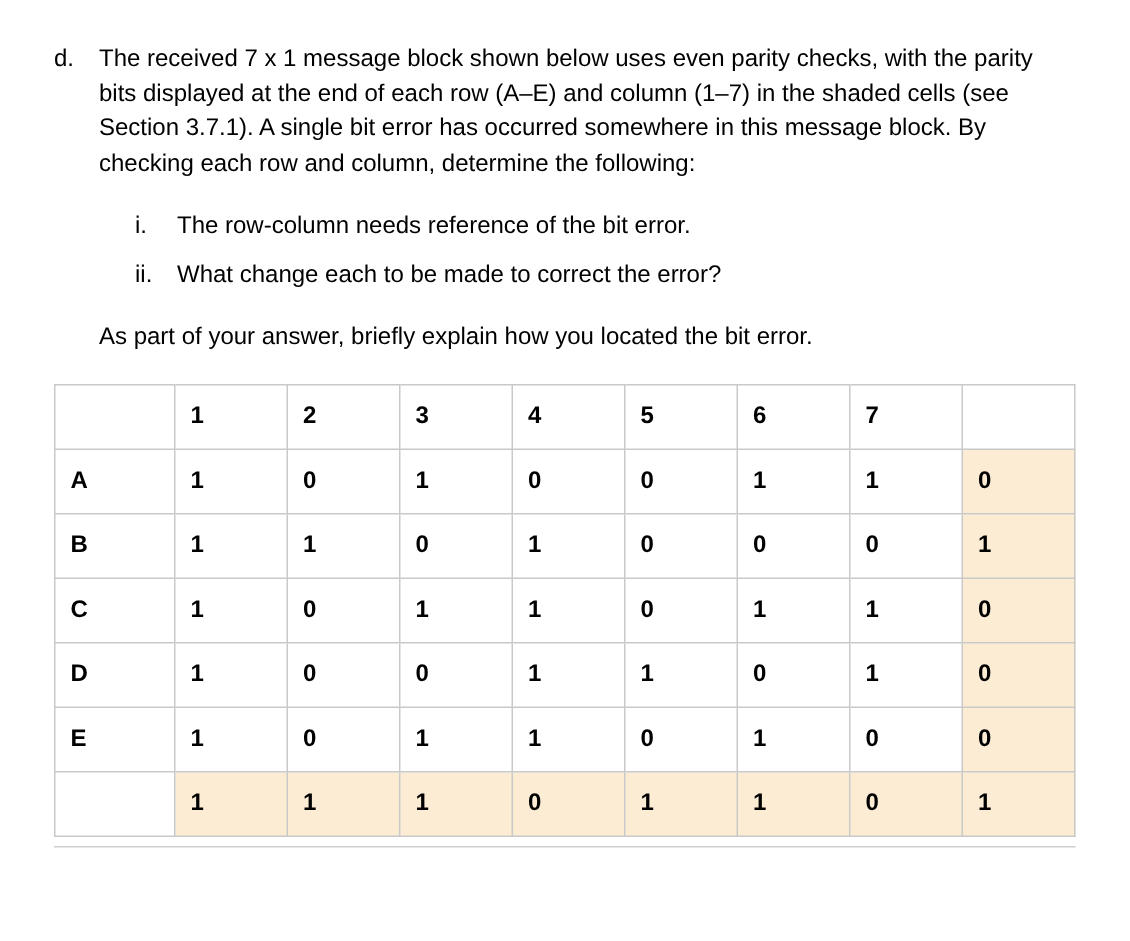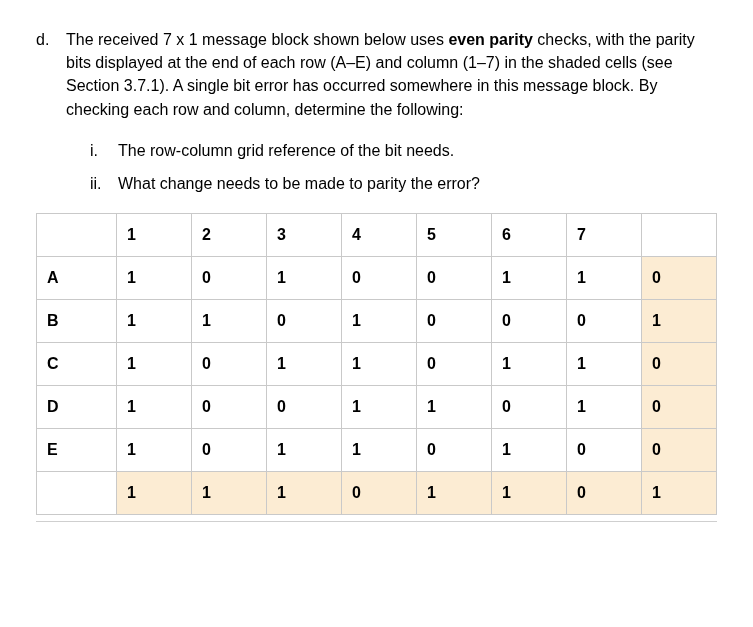--- a/index.html
+++ b/index.html
@@ -12,21 +12,21 @@
     background: #fff;
     width: 753px;
   }
   .q-main { display: flex; gap: 10px; line-height: 1.45; }
   .q-letter { min-width: 20px; }
   .q-body { flex: 1; }
   .subs { margin: 18px 0 18px 24px; }
   .sub { display: flex; gap: 8px; margin-bottom: 10px; line-height: 1.45; }
   .sub-num { min-width: 20px; }
   .explain { margin: 6px 0 20px 0; line-height: 1.45; }
-  b { font-weight: bold; }
+  b { font-weight: normal; }
 
   table.parity {
     border-collapse: collapse;
     width: 100%;
     font-size: 16px;
   }
   table.parity td, table.parity th {
     border: 1px solid #c9c9c9;
     padding: 12px 10px;
     text-align: left;
@@ -46,28 +46,29 @@
 <body>
 
 <div class="q-main">
   <div class="q-letter">d.</div>
   <div class="q-body">
     <span>The received 7 x 1 message block shown below uses </span><b>even parity</b><span> checks, with the parity bits displayed at the end of each row (A–E) and column (1–7) in the shaded cells (see Section 3.7.1). A single bit error has occurred somewhere in this message block. By checking each row and column, determine the following:</span>
 
     <div class="subs">
       <div class="sub">
         <div class="sub-num">i.</div>
-        <div>The row-column grid reference of the bit needs.</div>
+        <div>The row-column needs reference of the bit error.</div>
       </div>
       <div class="sub">
         <div class="sub-num">ii.</div>
-        <div>What change needs to be made to parity the error?</div>
+        <div>What change each to be made to correct the error?</div>
       </div>
     </div>
 
+    <div class="explain">As part of your answer, briefly explain how you located the bit error.</div>
   </div>
 </div>
 
 <table class="parity">
   <tbody>
       <tr>
     <td class="rowlabel corner-tl"></td>
     <td>1</td>
     <td>2</td>
     <td>3</td>

